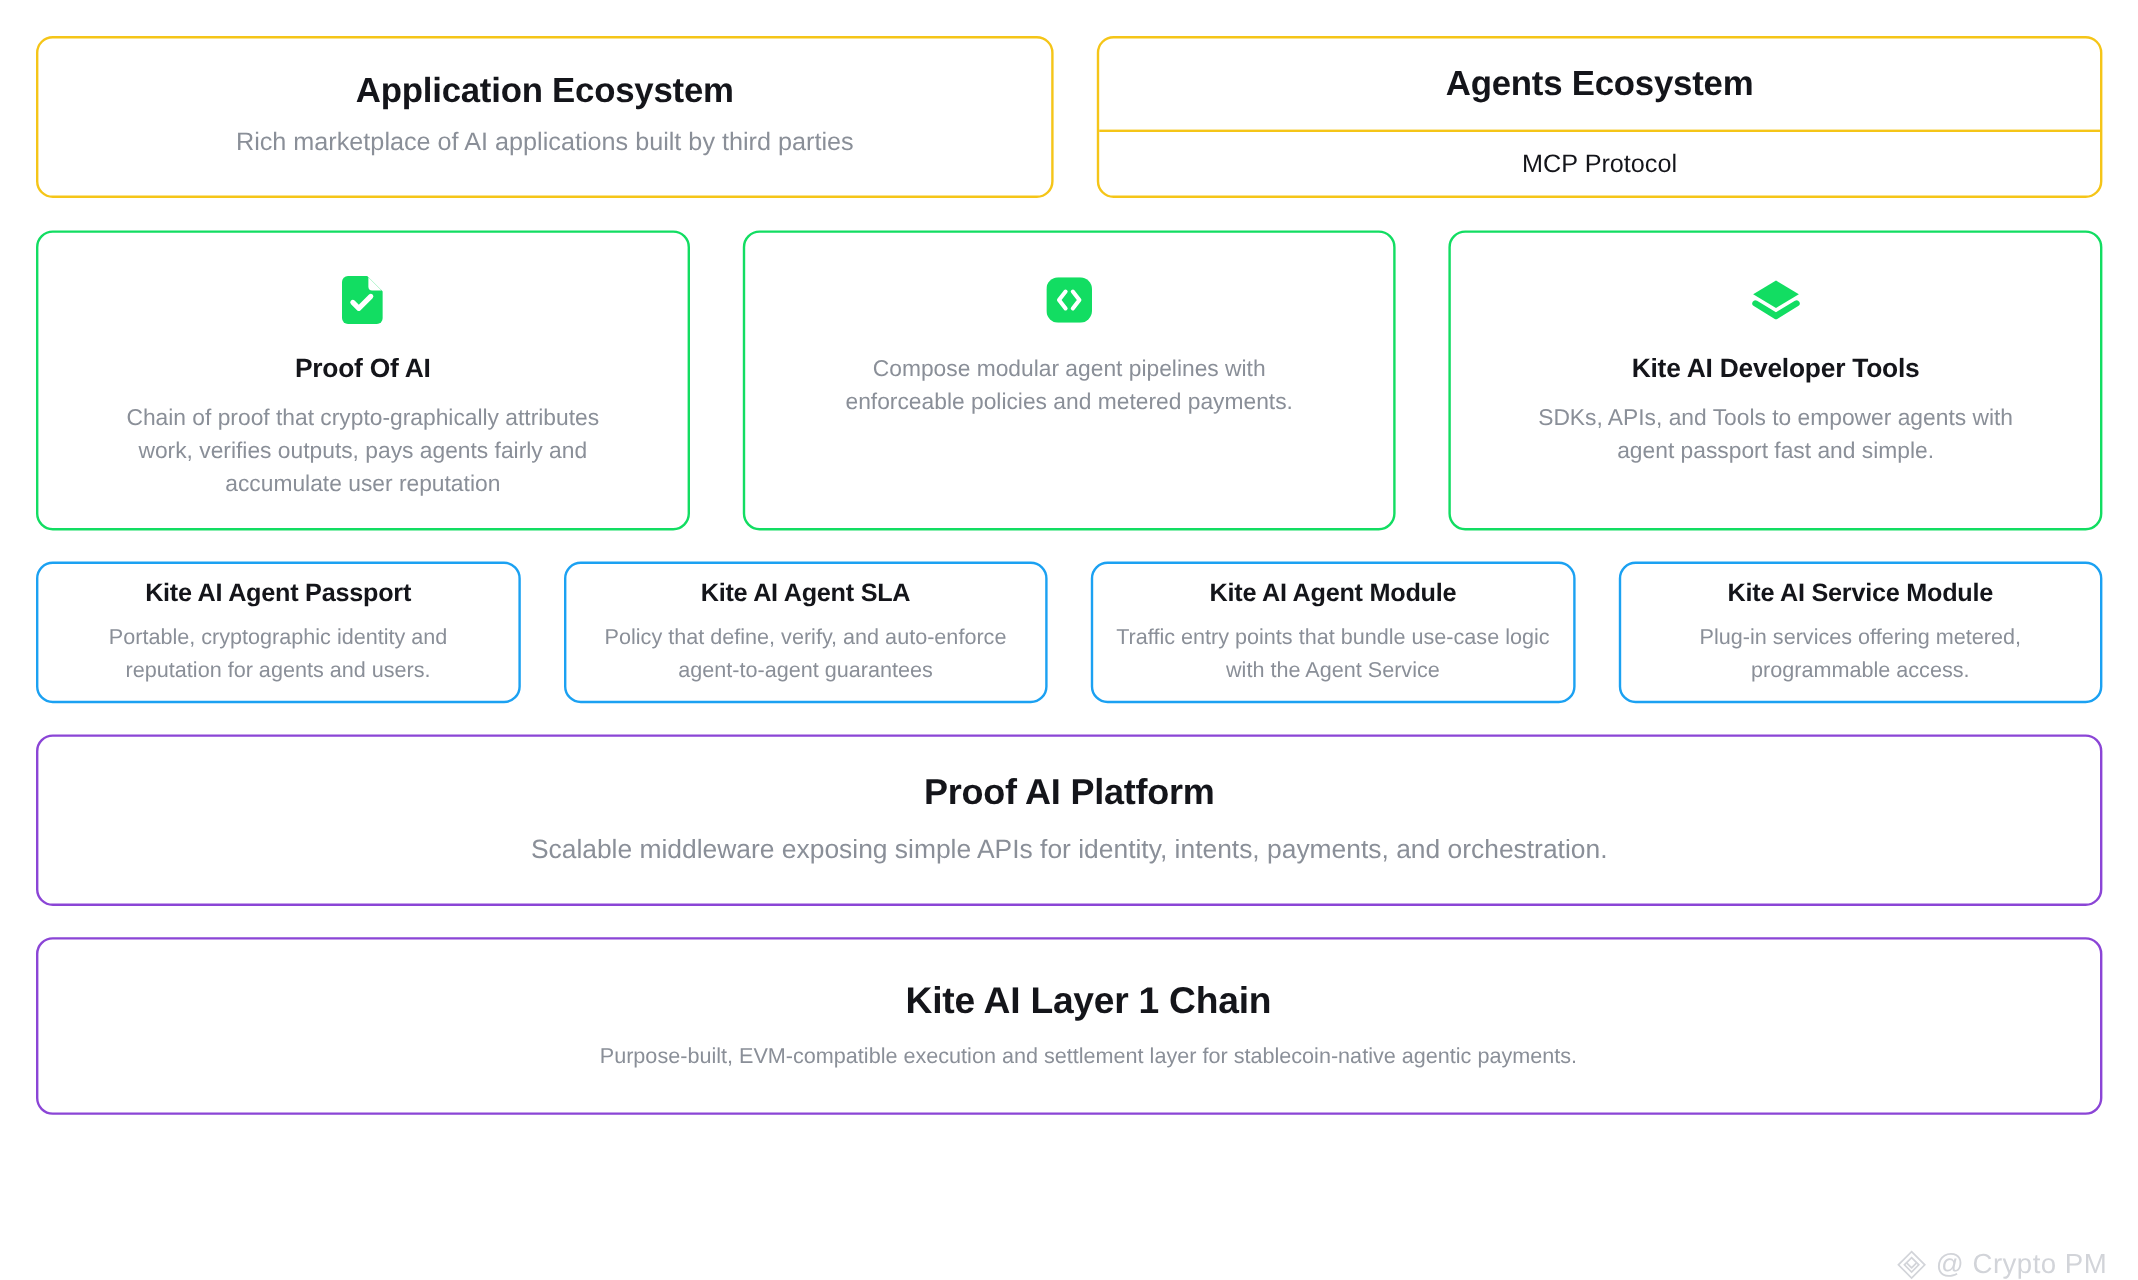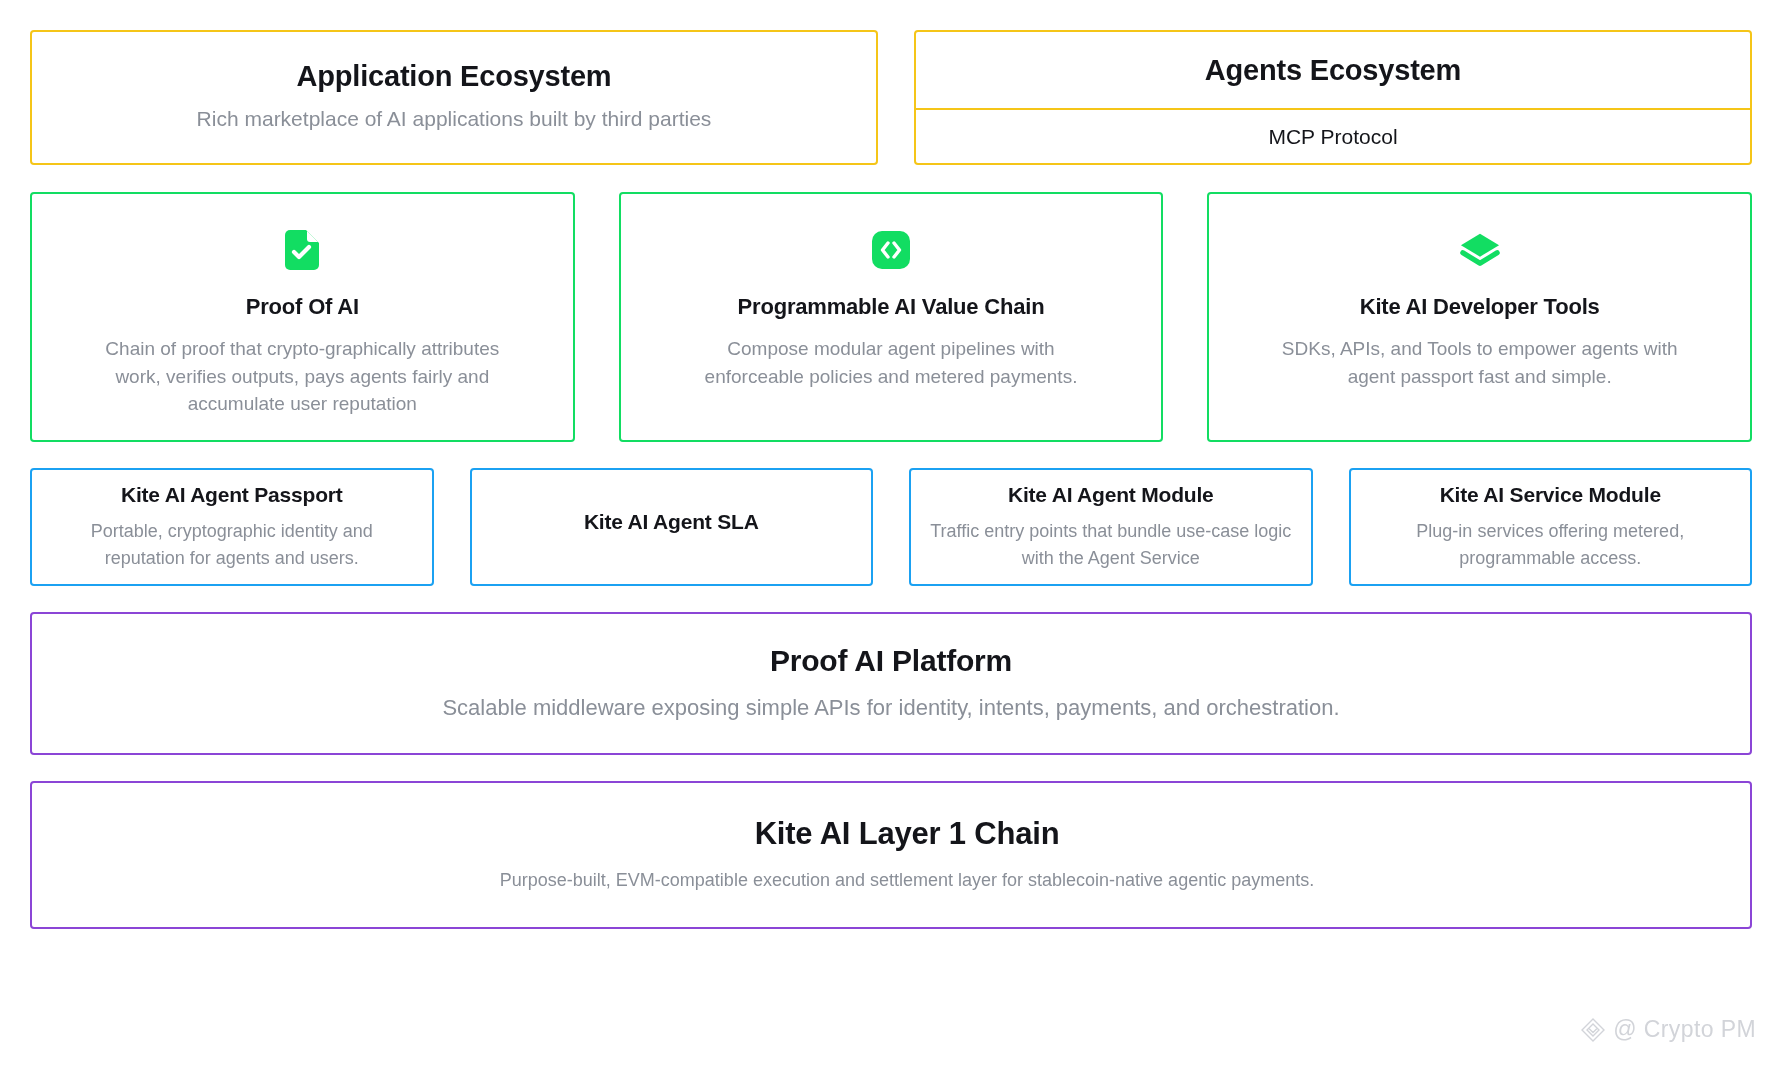--- a/index.html
+++ b/index.html
@@ -16,21 +16,21 @@
     position: relative;
     width: 1782px;
     height: 1067px;
     background: #ffffff;
     padding: 30px 30px 0 30px;
   }
 
   
   .card {
     background: #ffffff;
-    border-radius: 4px;
+    border-radius: 14px;
     border: 2px solid #cccccc;
     display: flex;
     flex-direction: column;
     align-items: center;
     justify-content: center;
     text-align: center;
   }
 
   .card-title {
     font-weight: bold;
@@ -132,21 +132,21 @@
   .icon-wrap {
     width: 40px; height: 40px;
     display: flex; align-items: center; justify-content: center;
   }
   .icon-wrap svg { display: block; }
 
   
   .watermark {
     position: absolute;
     right: 26px;
-    bottom: 24px;
+    bottom: 0;
     display: flex;
     align-items: center;
     gap: 7px;
     color: #d2d4d9;
     font-size: 23px;
     letter-spacing: 0.4px;
   }
   .watermark svg { display: block; }
 </style>
 </head>
@@ -187,21 +187,20 @@
     </div>
 
     <div class="card green-card">
       <div class="icon-wrap">
         <svg width="38" height="38" viewBox="0 0 38 38">
           <rect x="0" y="0" width="38" height="38" rx="10" fill="#12dd62"></rect>
           <path d="M16 12 L10.5 19 L16 26" fill="none" stroke="#ffffff" stroke-width="3.4" stroke-linecap="round" stroke-linejoin="round"></path>
           <path d="M22 12 L27.5 19 L22 26" fill="none" stroke="#ffffff" stroke-width="3.4" stroke-linecap="round" stroke-linejoin="round"></path>
         </svg>
       </div>
-      <div class="card-title">Programmable AI Value Chain</div>
       <div class="card-desc">Compose modular agent pipelines with enforceable policies and metered payments.</div>
     </div>
 
     <div class="card green-card">
       <div class="icon-wrap">
         <svg width="42" height="36" viewBox="0 0 42 36">
           <path d="M21 1 L41 13 L21 25 L1 13 Z" fill="#12dd62"></path>
           <path d="M3 21 L21 32 L39 21" fill="none" stroke="#12dd62" stroke-width="5.5" stroke-linecap="round" stroke-linejoin="round"></path>
         </svg>
       </div>
@@ -213,20 +212,21 @@
 
   <div class="row-blue">
 
     <div class="card blue-card">
       <div class="card-title">Kite AI Agent Passport</div>
       <div class="card-desc">Portable, cryptographic identity and reputation for agents and users.</div>
     </div>
 
     <div class="card blue-card">
       <div class="card-title">Kite AI Agent SLA</div>
+      <div class="card-desc">Policy that define, verify, and auto-enforce agent-to-agent guarantees</div>
     </div>
 
     <div class="card blue-card">
       <div class="card-title">Kite AI Agent Module</div>
       <div class="card-desc">Traffic entry points that bundle use-case logic with the Agent Service</div>
     </div>
 
     <div class="card blue-card">
       <div class="card-title">Kite AI Service Module</div>
       <div class="card-desc">Plug-in services offering metered, programmable access.</div>

